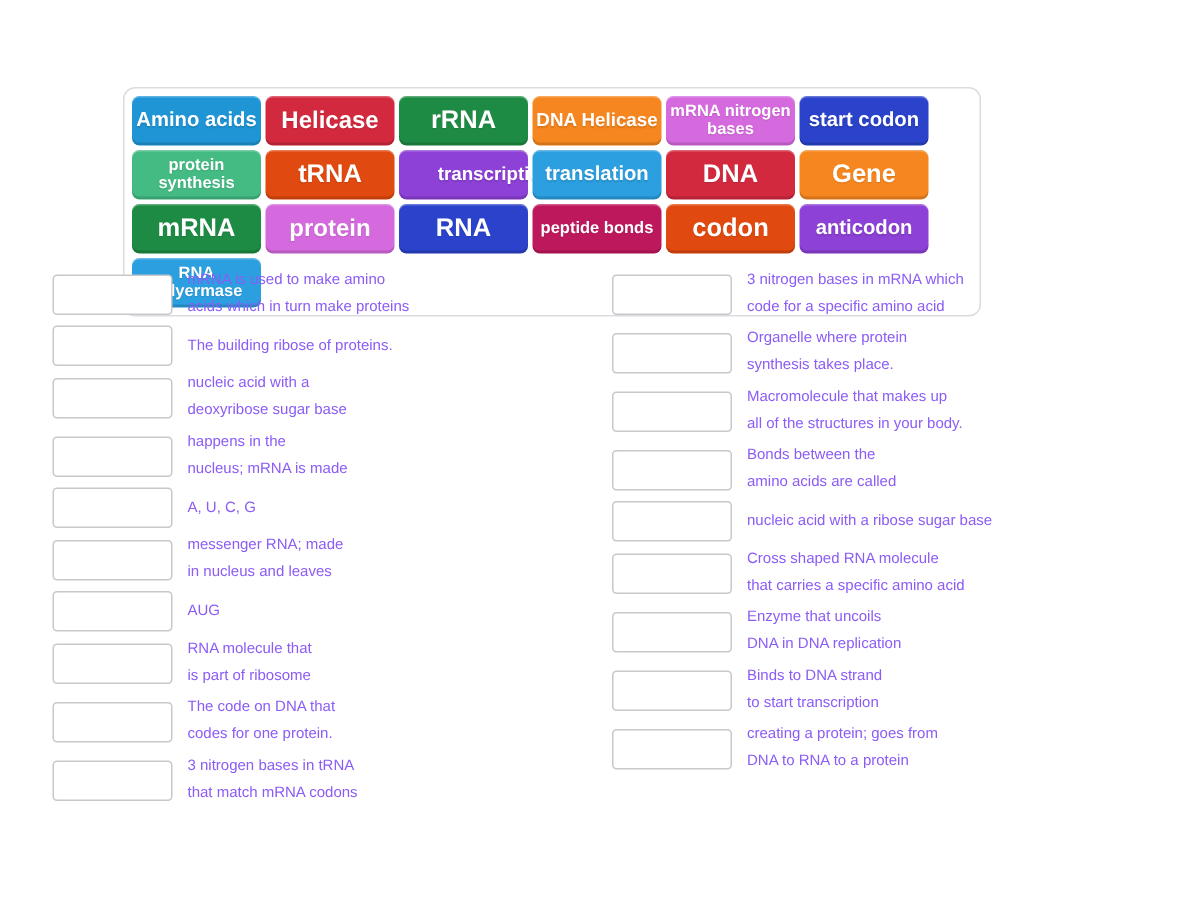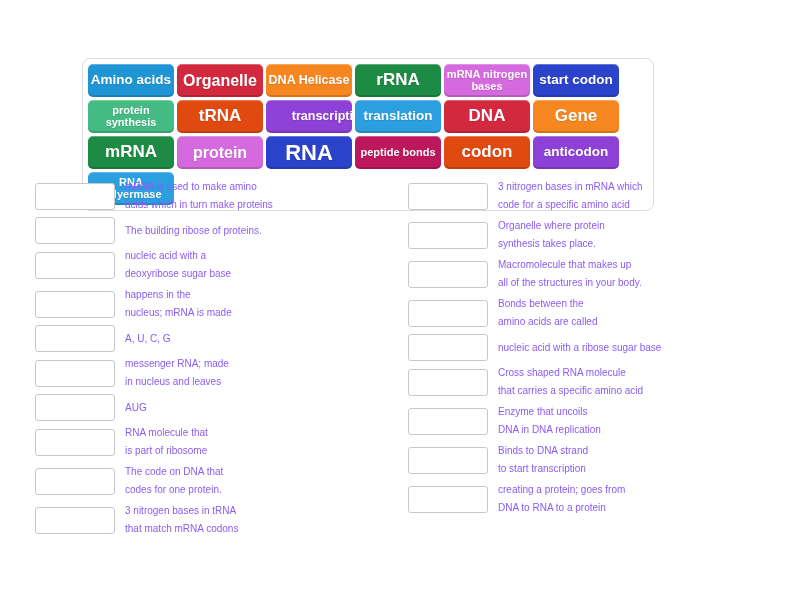--- a/index.html
+++ b/index.html
@@ -35,34 +35,34 @@
     margin-left:10px;font-size:10px;line-height:18px;
     color:#8b5cf6;white-space:pre;
   }
 </style>
 </head>
 <body>
 
 <div>
   <div class="bank" id="bank">
       <div class="tile" style="background: rgb(32, 149, 214); font-size: 13.5px;">Amino acids</div>
-      <div class="tile" style="background: rgb(210, 41, 62); font-size: 16px;">Organelle</div>
+      <div class="tile" style="background: rgb(210, 41, 62); font-size: 16px;">Helicase</div>
+      <div class="tile" style="background: rgb(30, 139, 68); font-size: 17px;">rRNA</div>
       <div class="tile" style="background: rgb(246, 134, 31); font-size: 12.5px;">DNA Helicase</div>
-      <div class="tile" style="background: rgb(30, 139, 68); font-size: 17px;">rRNA</div>
       <div class="tile" style="background: rgb(213, 105, 222); font-size: 11px;">mRNA nitrogen bases</div>
       <div class="tile" style="background: rgb(43, 67, 202); font-size: 13.5px;">start codon</div>
       <div class="tile" style="background: rgb(68, 187, 131); font-size: 11px;">protein synthesis</div>
       <div class="tile" style="background: rgb(224, 73, 15); font-size: 17px;">tRNA</div>
       <div class="tile" style="background: rgb(141, 65, 214); font-size: 12.5px; padding-left: 44px;">transcription</div>
       <div class="tile" style="background: rgb(43, 159, 223); font-size: 13.5px;">translation</div>
       <div class="tile" style="background: rgb(210, 41, 62); font-size: 17px;">DNA</div>
       <div class="tile" style="background: rgb(246, 134, 31); font-size: 17px;">Gene</div>
       <div class="tile" style="background: rgb(30, 139, 68); font-size: 17px;">mRNA</div>
       <div class="tile" style="background: rgb(213, 105, 222); font-size: 16px;">protein</div>
-      <div class="tile" style="background: rgb(43, 67, 202); font-size: 22px;">RNA</div>
+      <div class="tile" style="background: rgb(43, 67, 202); font-size: 17px;">RNA</div>
       <div class="tile" style="background: #be185d; font-size: 11px;">peptide bonds</div>
       <div class="tile" style="background: rgb(224, 73, 15); font-size: 17px;">codon</div>
       <div class="tile" style="background: rgb(141, 65, 214); font-size: 13.5px;">anticodon</div>
       <div class="tile" style="background: rgb(43, 159, 223); font-size: 11px;">RNA polyermase</div>
     </div>
   <div class="col col-left" id="col-left">
       <div class="row">
         <div class="slot"></div>
         <div class="clue">mRNA is used to make amino
 acids which in turn make proteins</div>

